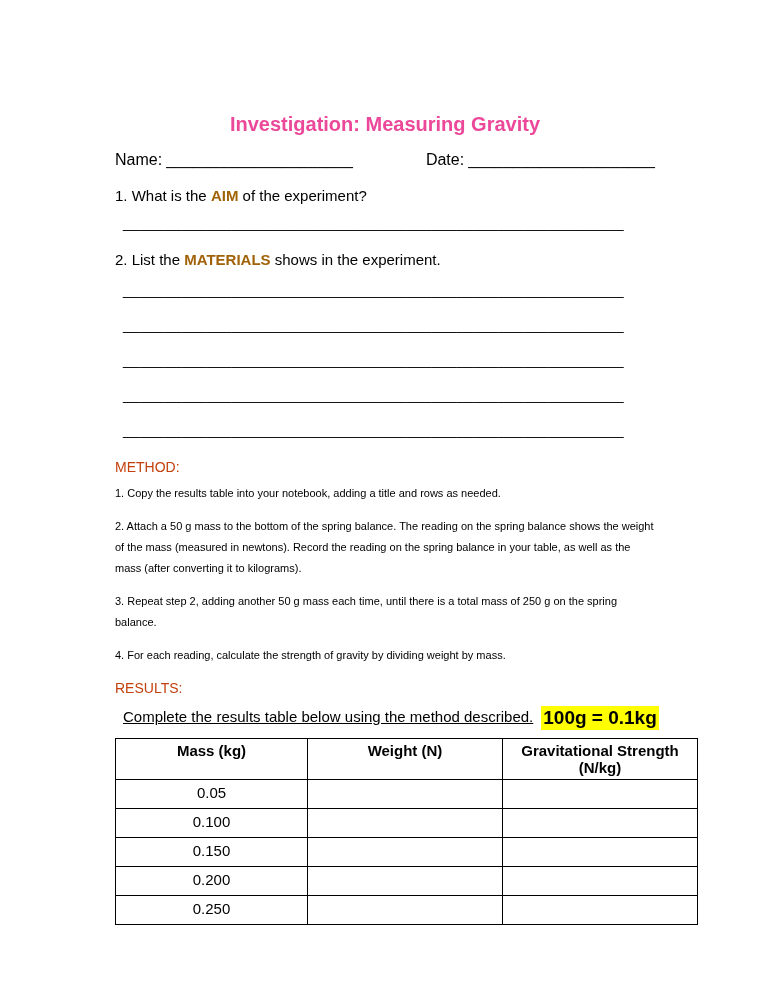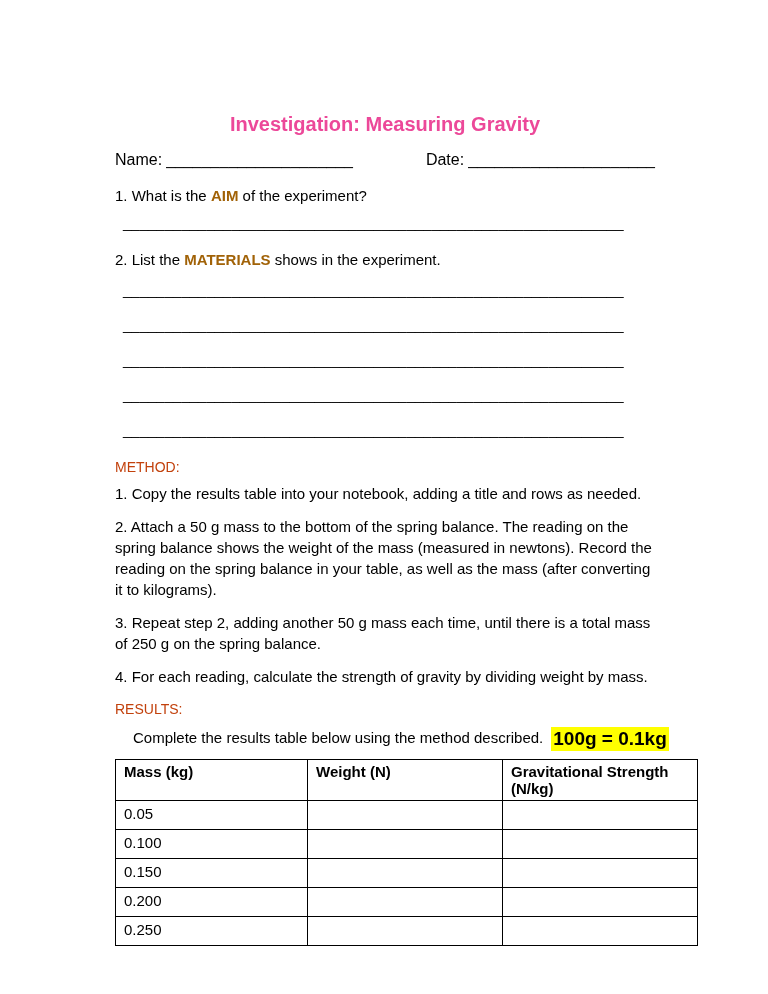--- a/index.html
+++ b/index.html
@@ -62,30 +62,31 @@
   }
   .blank-set { margin: 0 0 10px 0; }
   .section-heading {
     font-size: 14px;
     line-height: 20px;
     font-weight: normal;
     color: #c2410c;
     margin: 10px 0 6px 0;
   }
   .step {
-    font-size: 15px;
+    font-size: 11px;
     line-height: 21px;
     margin: 0 0 12px 0;
     width: 540px;
   }
   .results-line {
     font-size: 15px;
     line-height: 26px;
-    margin: 0 0 8px 18px;
+    margin: 0 0 8px 8px;
     white-space: nowrap;
+    text-decoration: underline;
   }
   .highlight-note {
     display: inline-block;
     background: #ffff00;
     color: #000000;
     font-weight: bold;
     font-size: 19px;
     line-height: 24px;
     margin-left: 8px;
     padding: 0 2px;
@@ -93,21 +94,21 @@
   }
   table.results-table {
     border-collapse: collapse;
     table-layout: fixed;
     width: 582px;
     margin-top: 4px;
   }
   .results-table th, .results-table td {
     border: 1px solid #000000;
     font-size: 15px;
-    text-align: left;
+    text-align: center;
     vertical-align: top;
     padding: 3px 8px;
     overflow: hidden;
   }
   .results-table th {
     font-weight: bold;
     line-height: 17px;
     height: 32px;
   }
   .results-table td {

